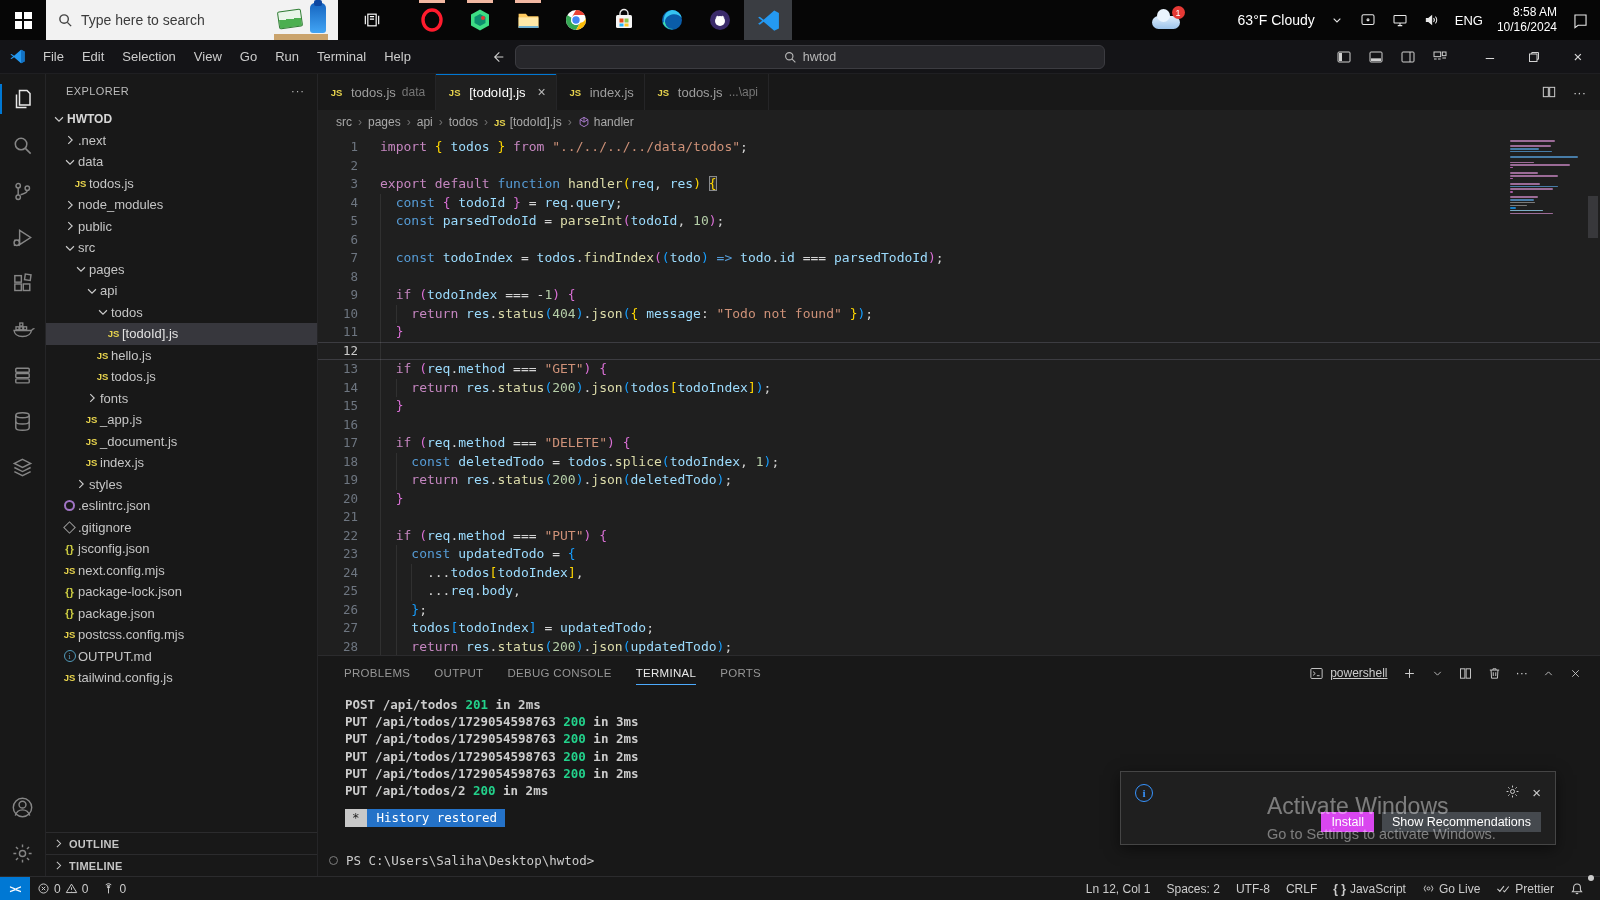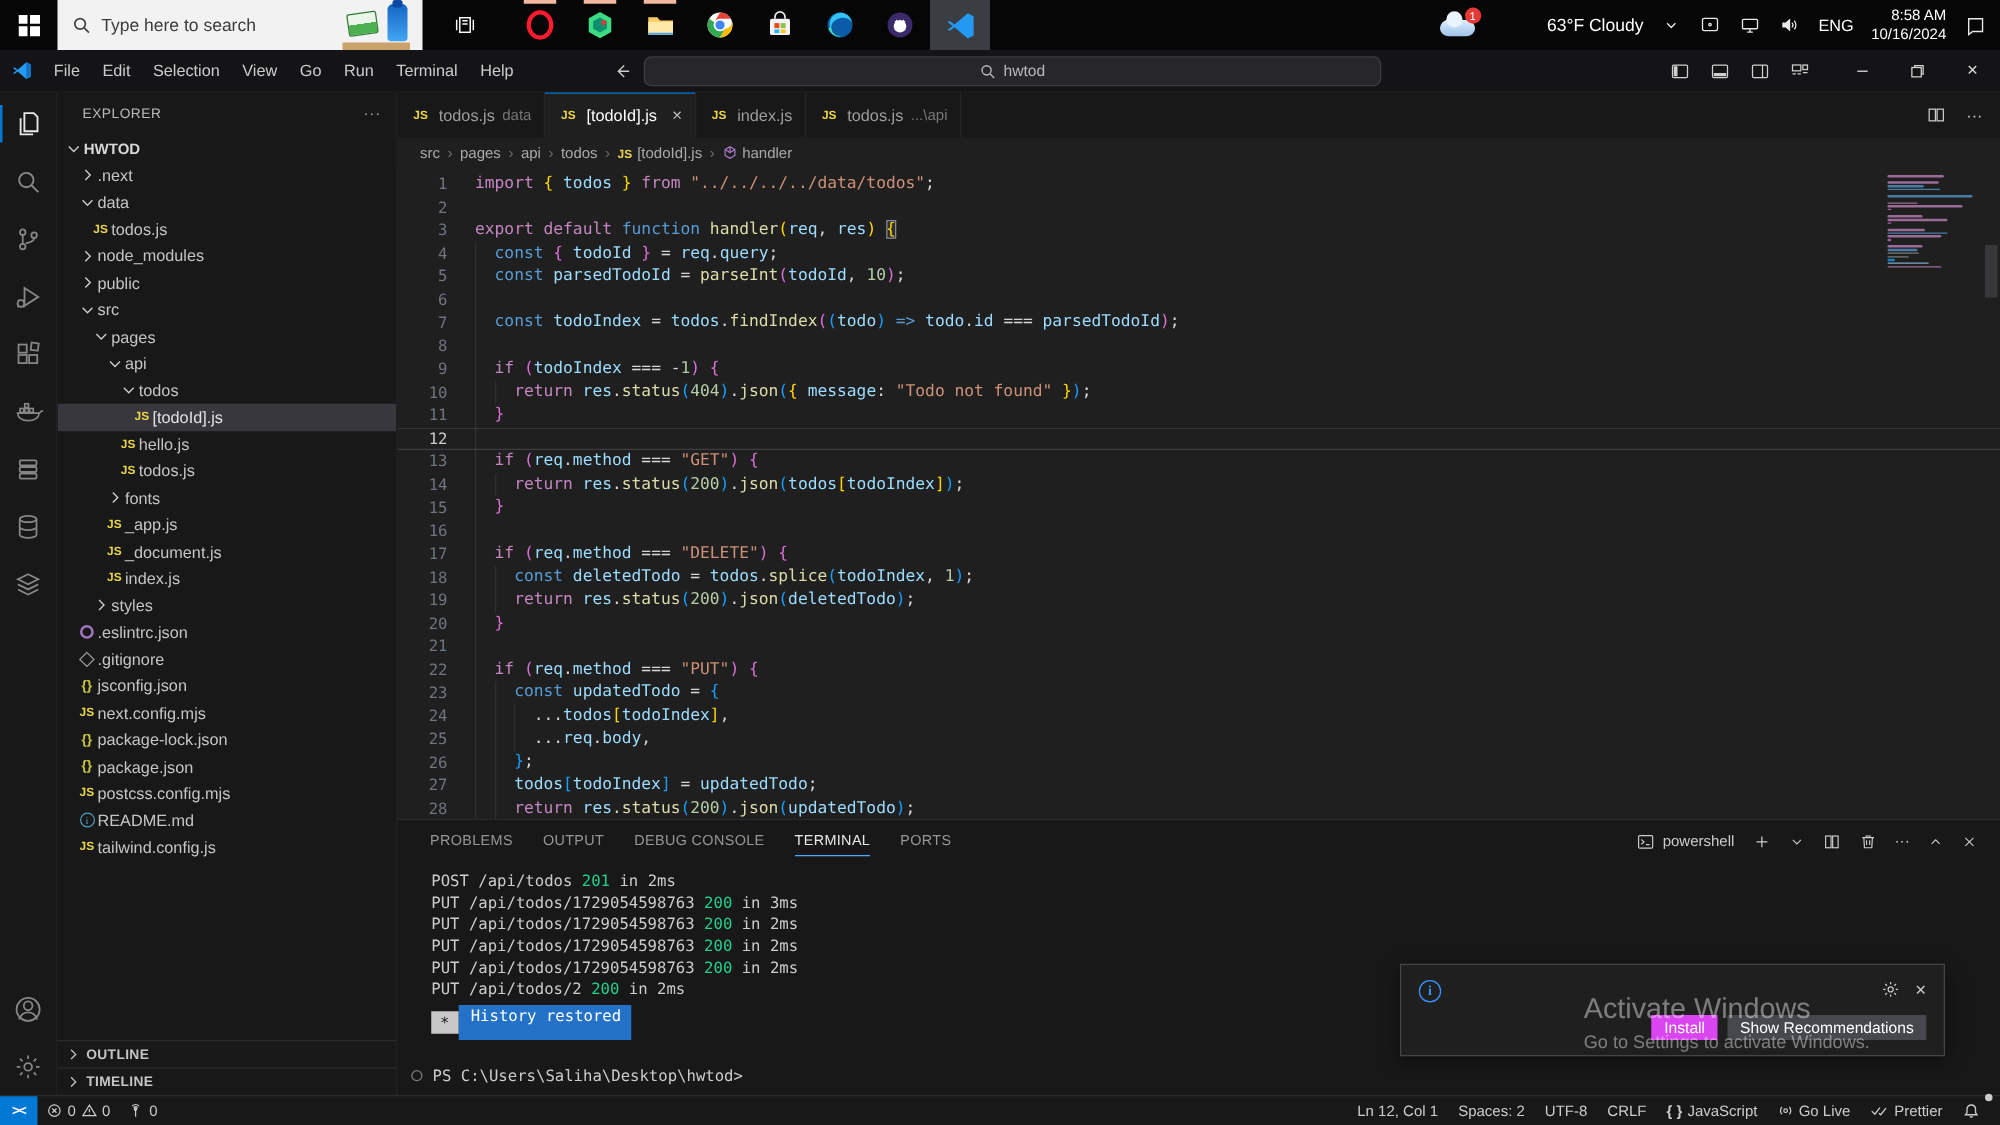--- a/index.html
+++ b/index.html
@@ -93,27 +93,27 @@
   .minimap .mline { height:1.6px; margin-bottom:1.1px; border-radius:1px; opacity:.75; }
   .scroll-thumb { position:absolute; right:2px; top:62px; width:10px; height:42px; background:#4a4a4e; opacity:.6; }
 
   
   .panel { height:221px; background:#181818; border-top:1px solid #2b2b2d; flex:none; display:flex; flex-direction:column; font-size:12.5px; }
   .panel-tabs { height:34px; display:flex; align-items:center; padding-left:26px; gap:24px; flex:none; }
   .ptab { font-size:11.5px; letter-spacing:.3px; color:#969696; height:100%; display:flex; align-items:center; position:relative; }
   .ptab.active { color:#e7e7e7; }
   .ptab.active:after { content:""; position:absolute; left:0; right:0; bottom:5px; height:1.5px; background:#4daafc; }
   .panel-actions { margin-left:auto; display:flex; align-items:center; gap:14px; padding-right:18px; color:#cccccc; }
-  .pa-shell { display:flex; align-items:center; gap:6px; font-size:12px; color:#cccccc; }
+  .pa-shell { display:flex; align-items:center; gap:6px; font-size:12px; color:#cccccc;text-decoration:underline; }
   .term { flex:1; padding:6px 0 0 27px; font-family:"DejaVu Sans Mono","Liberation Mono",monospace; position:relative; }
-  .tline { height:17.2px; line-height:17.2px; white-space:pre; color:#cccccc; }
+  .tline { height:17.2px; line-height:17.2px; white-space:pre; color:#cccccc;font-weight:bold; }
   .tl-g { color:#23d18b; }
   .hist-row { margin-top:10px; display:flex; align-items:center; height:18px; }
   .hist-star { background:#c8c8c8; color:#222; padding:0 7px; height:18px; line-height:18px; }
-  .hist-text { background:#2472c8; color:#fff; padding:0 8px 0 10px; height:28px; line-height:18px; }
+  .hist-text { background:#2472c8; color:#fff; padding:0 8px 0 10px; height:18px; line-height:18px; }
   .prompt-row { position:absolute; left:27px; bottom:8px; display:flex; align-items:center; gap:8px; color:#cccccc; white-space:pre; }
   .prompt-dot { width:9px; height:9px; border:1.5px solid #7d7d7d; border-radius:50%; flex:none; margin-left:-16px; }
 
   
   .statusbar { height:24px; background:#181818; border-top:1px solid #2b2b2d; display:flex; align-items:center; font-size:12px; color:#cccccc; flex:none; }
   .remote-chip { width:30px; height:100%; background:#0078d4; color:#fff; display:flex; align-items:center; justify-content:center; font-size:11px; font-weight:bold; letter-spacing:-1px; }
   .sb-item { display:flex; align-items:center; gap:4px; padding:0 7px; height:100%; }
   .sb-right { margin-left:auto; display:flex; align-items:center; height:100%; padding-right:8px; }
   .sb-right .sb-item { padding:0 8px; }
   .bell-wrap { position:relative; display:flex; }
@@ -615,21 +615,21 @@
           <div class="tree-row" style="padding-left: 15px;">
             <span class="tr-slot">
               <span class="js-chip">JS</span>
             </span>
             <span>postcss.config.mjs</span>
           </div>
           <div class="tree-row" style="padding-left: 15px;">
             <span class="tr-slot">
               <span class="info-chip">i</span>
             </span>
-            <span>README.md</span>
+            <span>OUTPUT.md</span>
           </div>
           <div class="tree-row" style="padding-left: 15px;">
             <span class="tr-slot">
               <span class="js-chip">JS</span>
             </span>
             <span>tailwind.config.js</span>
           </div>
         </div>
       <div class="sb-sections" id="sb-sections">
           <div class="sb-sec">

